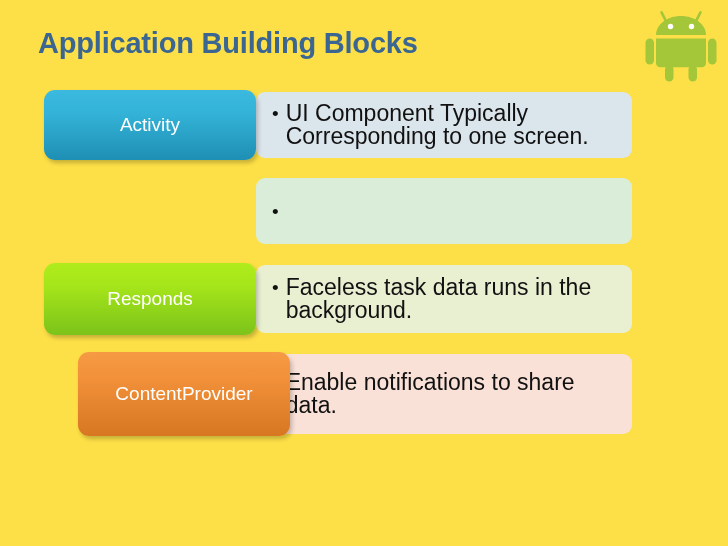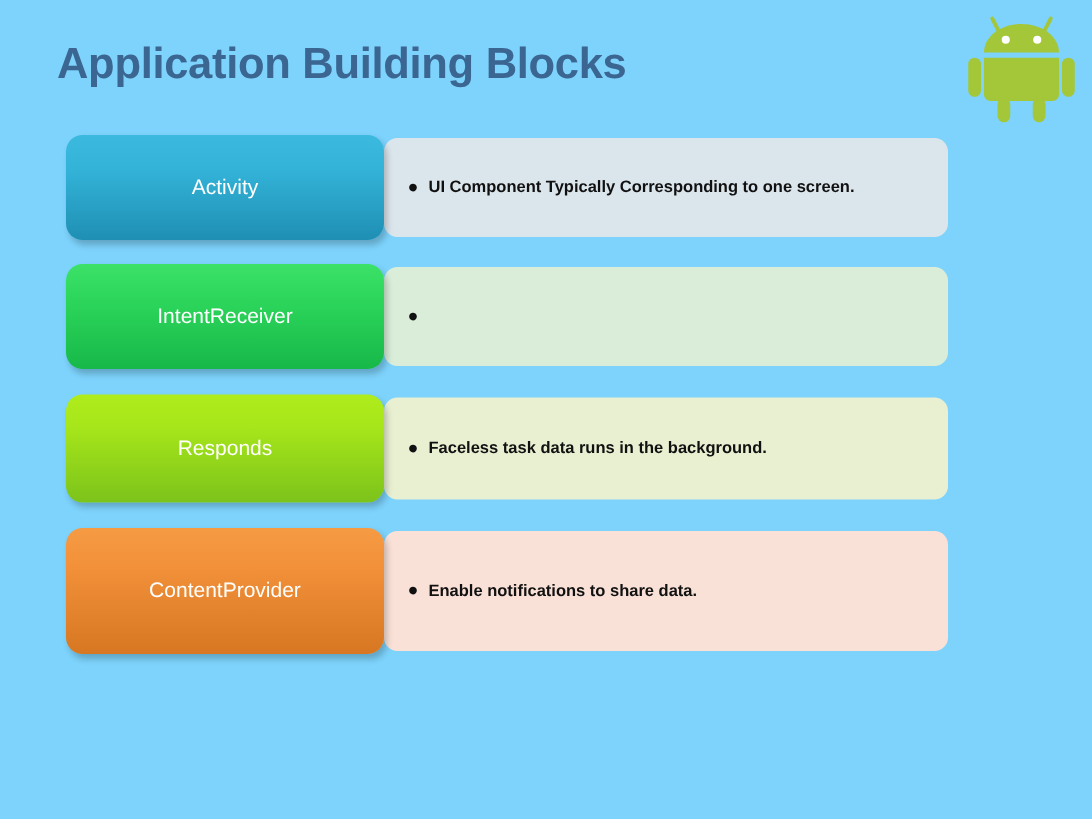--- a/index.html
+++ b/index.html
@@ -7,21 +7,21 @@
     padding: 0;
     background: #ffffff;
   }
   body {
     font-family: "Liberation Sans", sans-serif;
   }
   #slide {
     position: relative;
     width: 728px;
     height: 546px;
-    background: #7dd3fc;
+    background: #fde047;
     overflow: hidden;
   }
 
   
   #slide-title {
     position: absolute;
     left: 38px;
     top: 27px;
     font-size: 29px;
     font-weight: bold;
@@ -60,21 +60,21 @@
     border-radius: 11px;
     box-shadow: 2px 3px 4px rgba(0,0,0,0.22);
     display: flex;
     align-items: center;
     justify-content: center;
     box-sizing: border-box;
     z-index: 2;
   }
   .label-box span {
     color: #ffffff;
-    font-size: 14px;
+    font-size: 19px;
     line-height: 1.1;
     text-align: left;
     padding: 0 6px;
   }
 
   
   .desc-panel {
     position: absolute;
     left: 212px;
     top: 2px;
@@ -93,24 +93,23 @@
     padding-right: 10px;
   }
   .desc-panel .dot {
     flex: 0 0 auto;
     font-size: 19px;
     line-height: 23px;
     color: #111111;
     margin-right: 7px;
   }
   .desc-panel .desc-text {
-    font-size: 11px;
+    font-size: 23px;
     line-height: 23px;
     color: #111111;
-    font-weight: bold;
   }
 
   
   .row-1 .label-box {
     background: linear-gradient(180deg, #3bb9de 0%, #34b3d8 32%, #1f8fb4 100%);
   }
   .row-1 .desc-panel { background: #dbe5ec; }
 
   
   .row-2 .label-box {
@@ -120,20 +119,21 @@
 
   
   .row-3 .label-box {
     background: linear-gradient(180deg, #b0ec1c 0%, #a6e61a 30%, #7cc31b 100%);
   }
   .row-3 .desc-panel { background: #e9f0d2; }
 
   
   .row-4 .label-box {
     background: linear-gradient(180deg, #f59b44 0%, #f2913a 30%, #d87722 100%);
+    margin-left: 34px;
   }
   .row-4 .desc-panel { background: #fae1d7; }
   .row-4 .desc-panel .bullet-line { align-items: center; }
 </style>
 </head>
 <body>
 
 <div id="slide">
 
   <div id="slide-title">Application Building Blocks</div>
@@ -167,23 +167,20 @@
     </div>
     <div class="desc-panel">
       <div class="bullet-line">
         <span class="dot">•</span>
         <span class="desc-text">UI Component Typically Corresponding to one screen.</span>
       </div>
     </div>
   </div>
 
   <div class="row row-2">
-    <div class="label-box">
-      <span>IntentReceiver</span>
-    </div>
     <div class="desc-panel">
       <div class="bullet-line">
         <span class="dot">•</span>
       </div>
     </div>
   </div>
 
   <div class="row row-3">
     <div class="label-box">
       <span>Responds</span>

